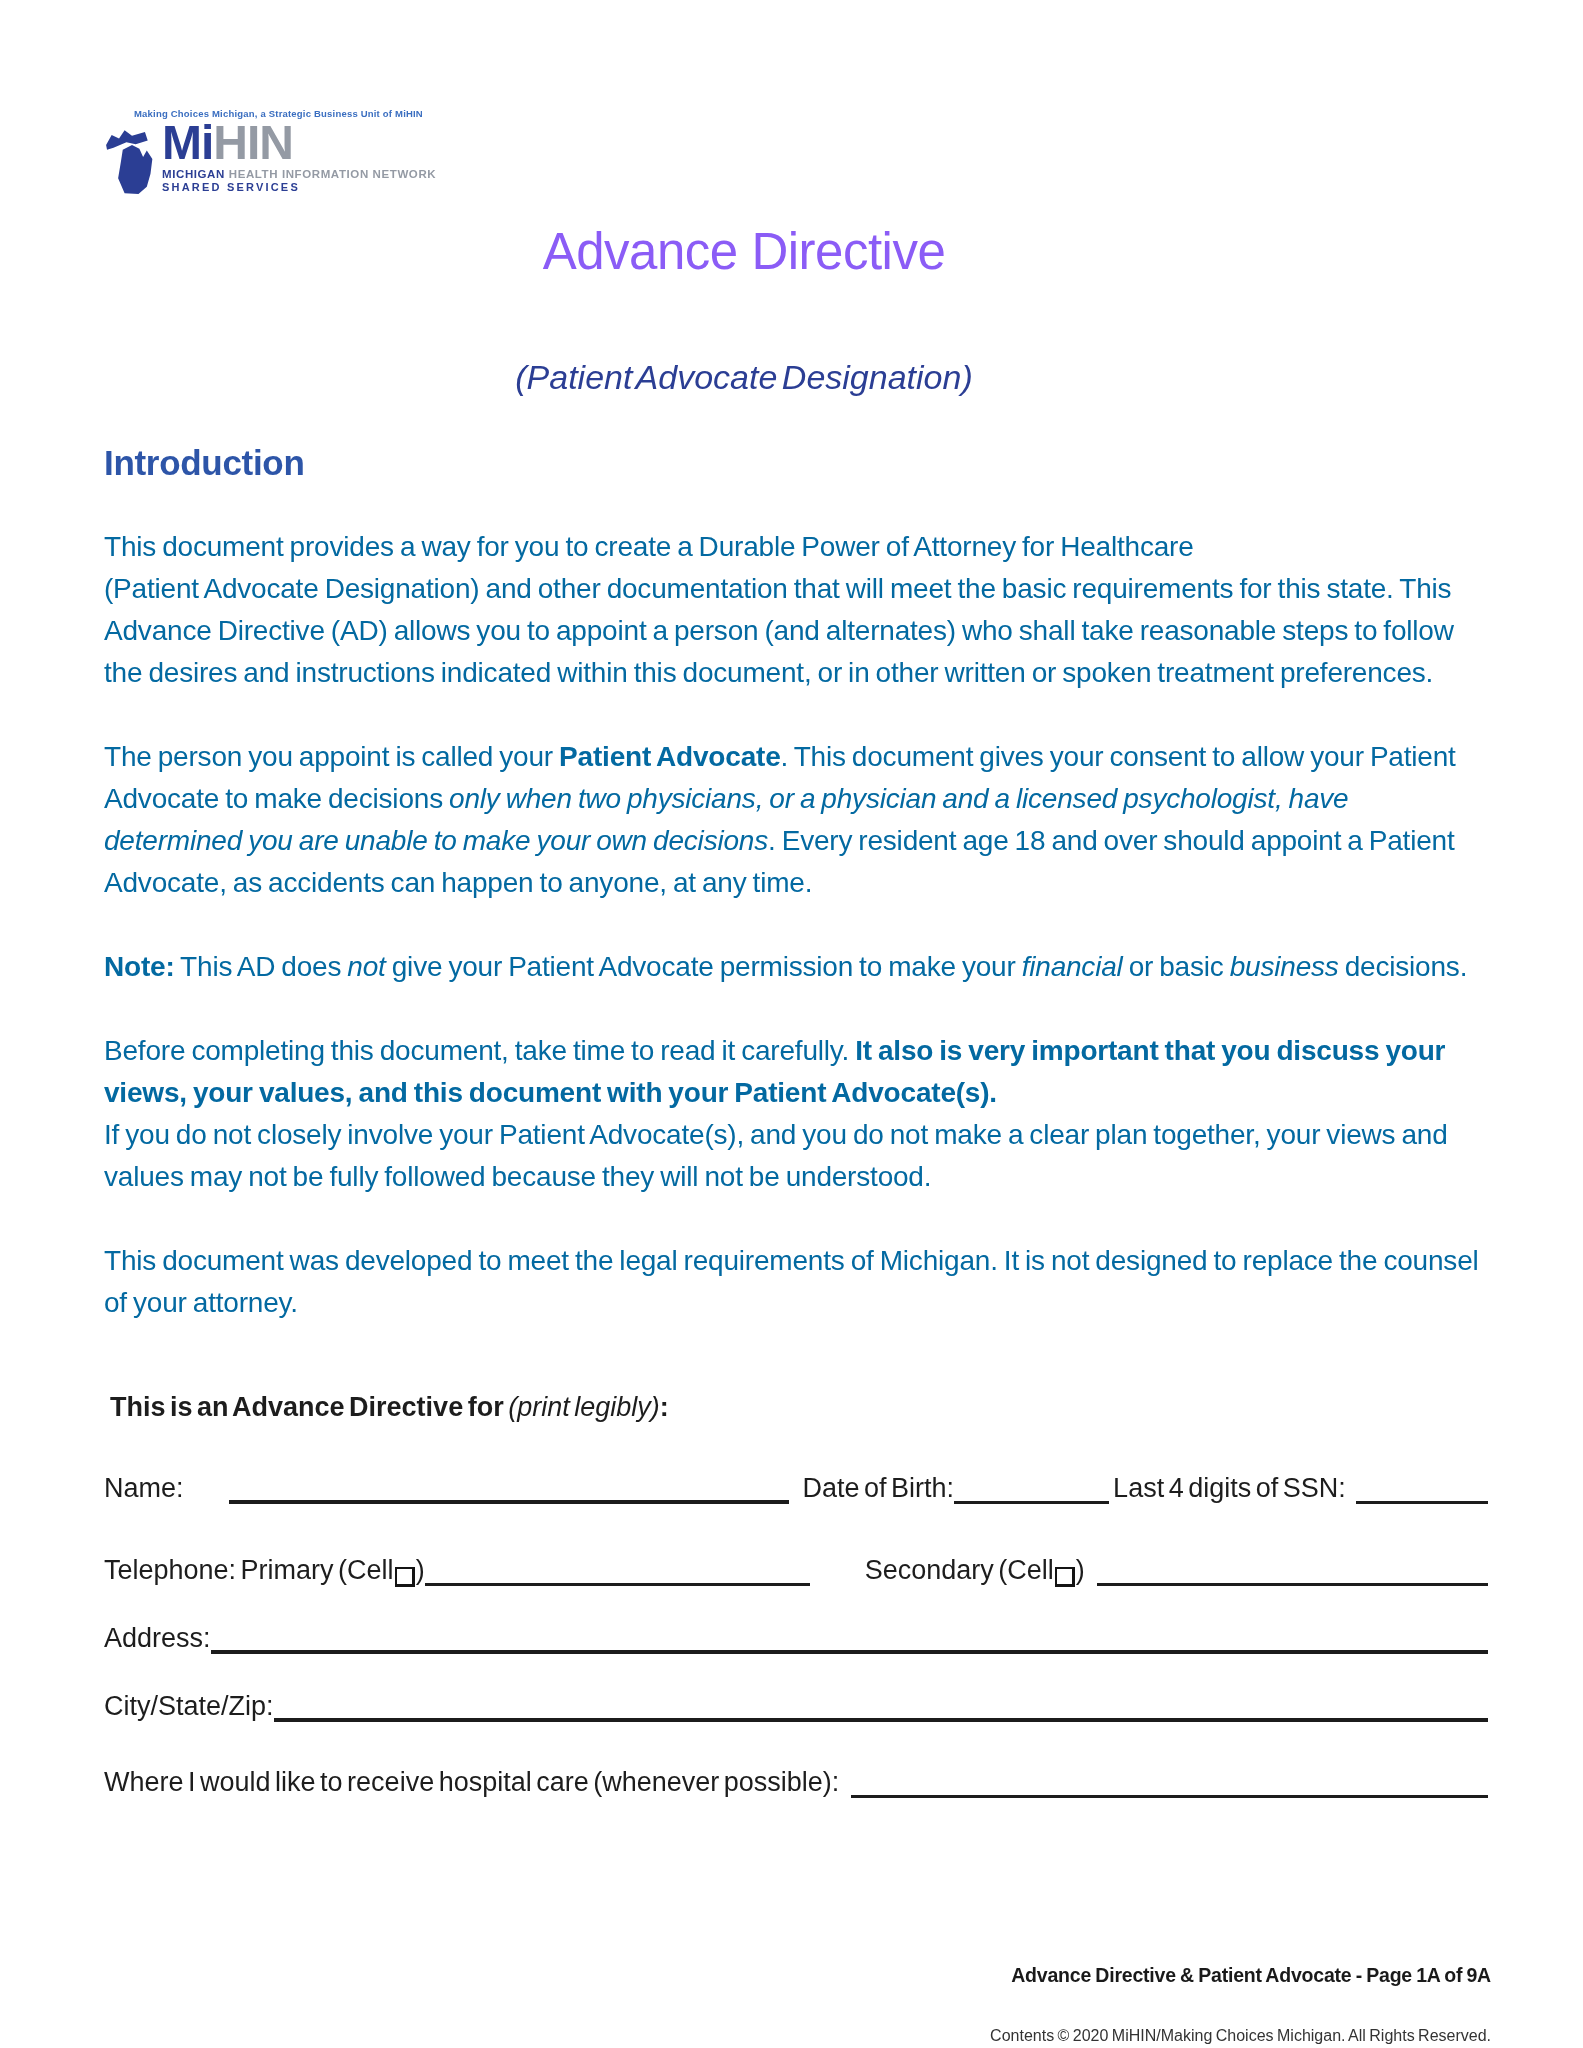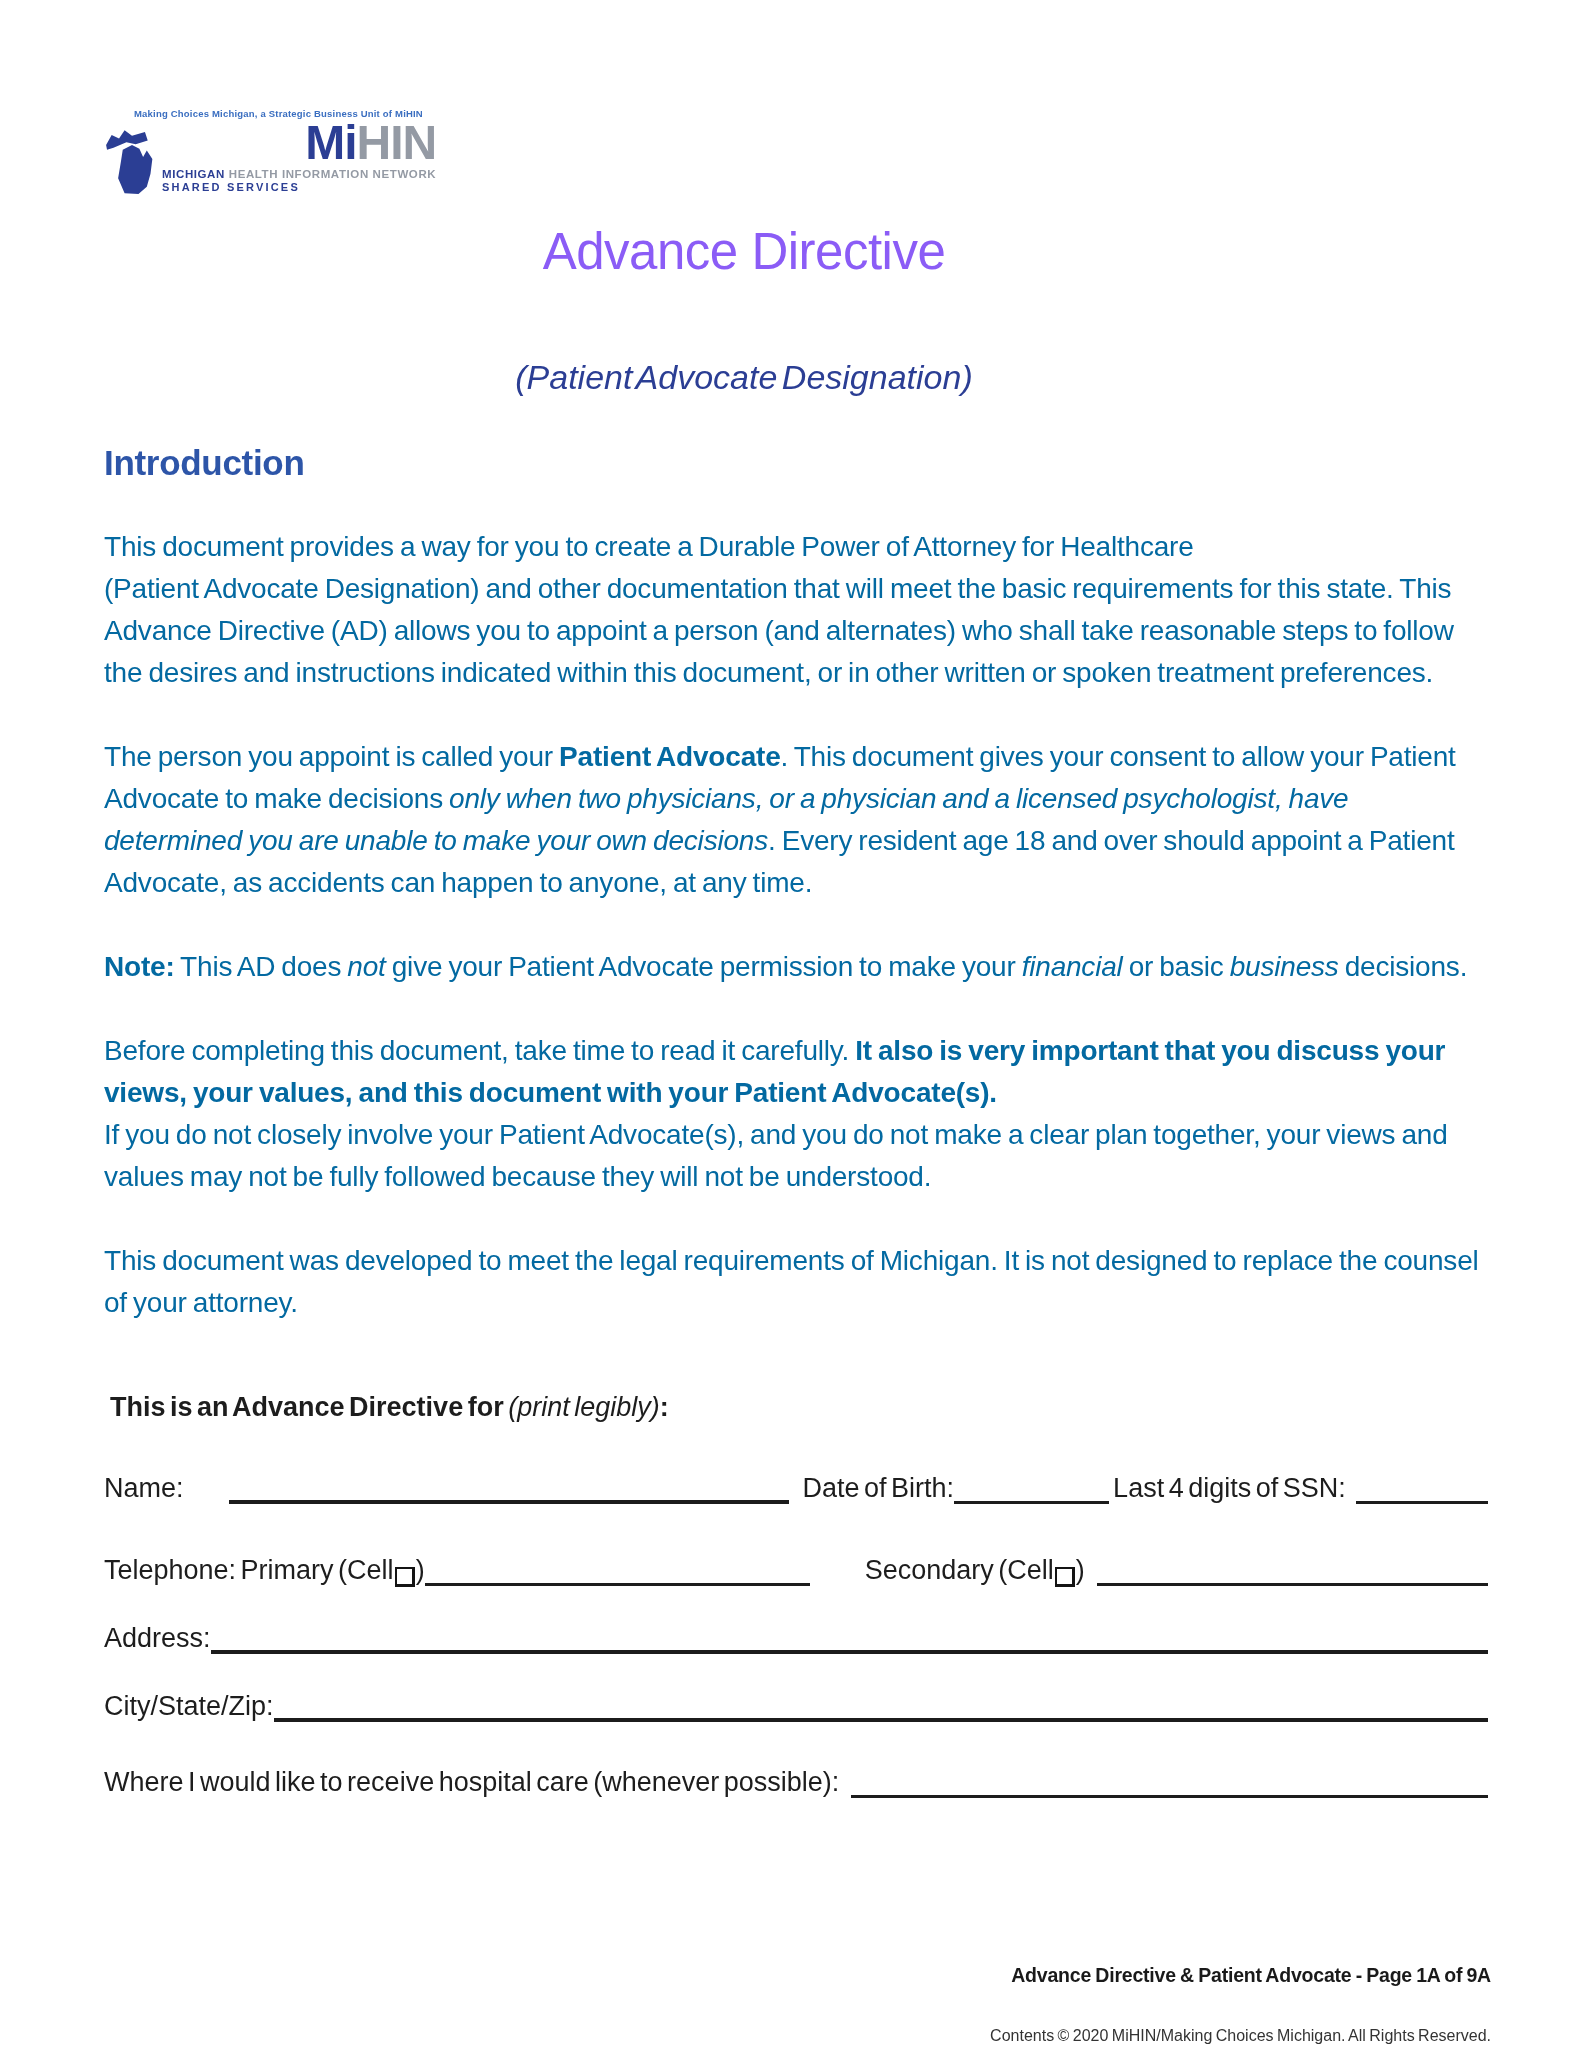--- a/index.html
+++ b/index.html
@@ -13,21 +13,21 @@
   }
   
   .logo{position:absolute;left:104px;top:108px;}
   .logo-tagline{
     font-size:9.5px;font-weight:bold;color:#3a6ec0;
     white-space:nowrap;margin-left:30px;margin-bottom:2px;letter-spacing:.2px;
   }
   .logo-main{display:flex;align-items:flex-start;}
   .logo-state{width:56px;height:74px;flex:0 0 auto;}
   .logo-right{margin-left:2px;}
-  .logo-word{font-size:48px;line-height:44px;font-weight:bold;letter-spacing:-1px;white-space:nowrap;text-align:right;}
+  .logo-word{font-size:48px;line-height:44px;font-weight:bold;letter-spacing:-1px;white-space:nowrap;}
   .logo-mi{color:#2b3e94;}
   .logo-hin{color:#949aa4;}
   .logo-line1{font-size:11.5px;letter-spacing:.6px;margin-top:3px;white-space:nowrap;}
   .logo-line1 .strong{color:#2b3e94;font-weight:bold;}
   .logo-line1 .rest{color:#949aa4;font-weight:bold;}
   .logo-line2{font-size:11px;color:#2b3e94;font-weight:bold;letter-spacing:2.2px;margin-top:1px;}
   
   .doc-title{
     position:absolute;left:104px;width:1280px;top:222px;
     text-align:center;font-size:51px;color:#8b5cf6;letter-spacing:-.5px;

